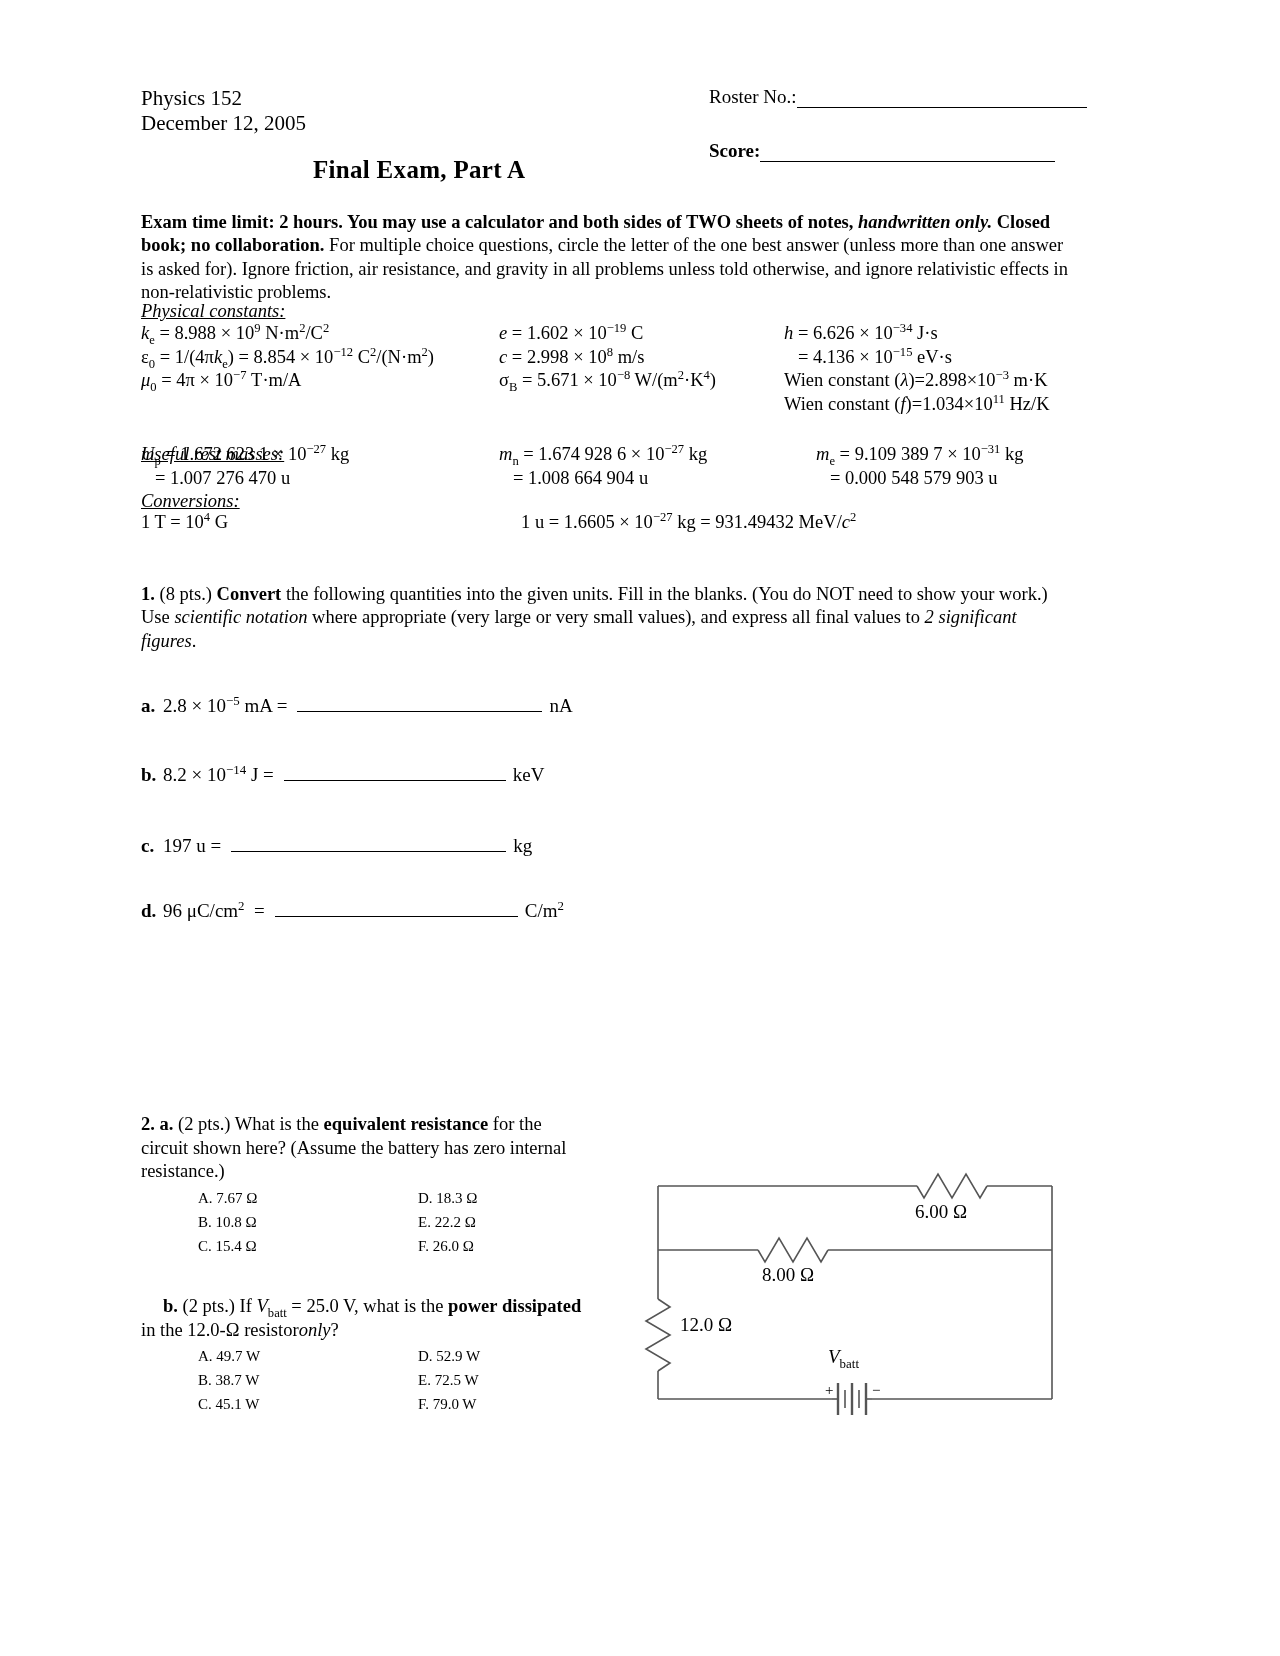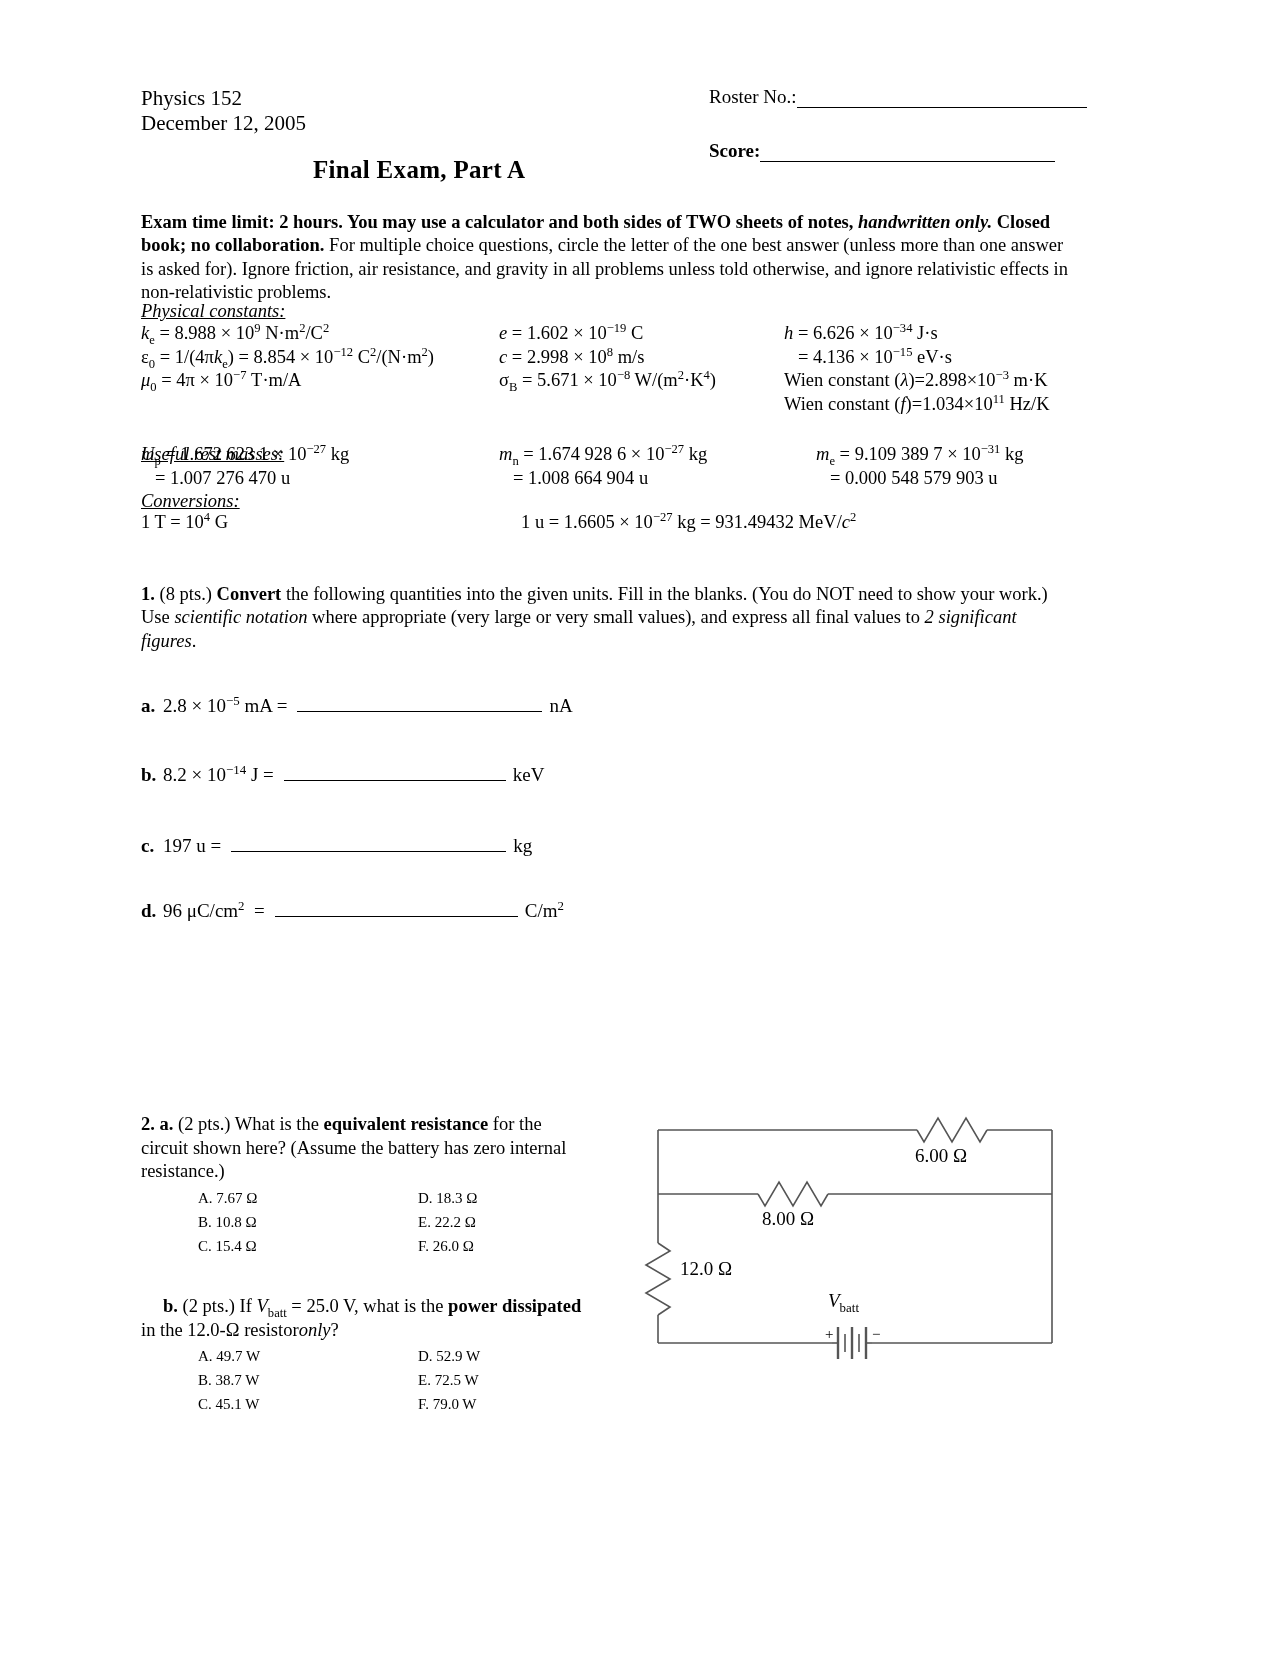--- a/index.html
+++ b/index.html
@@ -154,21 +154,21 @@
     font-size: 18.5px;
     line-height: 23.5px;
   }
   .q2b-text b { font-weight: bold; }
   .q2b-text i { font-style: italic; }
   .indent { display:inline-block; width: 22px; }
 
   
   .circuit {
     position: absolute;
-    left: 640px; top: 1108px;
+    left: 640px; top: 1164px;
     width: 440px;
     height: 290px;
   }
   .clabel {
     position: absolute;
     font-size: 19px;
     white-space: nowrap;
   }
   #lbl-6   { left: 275px; top: 37px; }
   #lbl-8   { left: 122px; top: 100px; }

